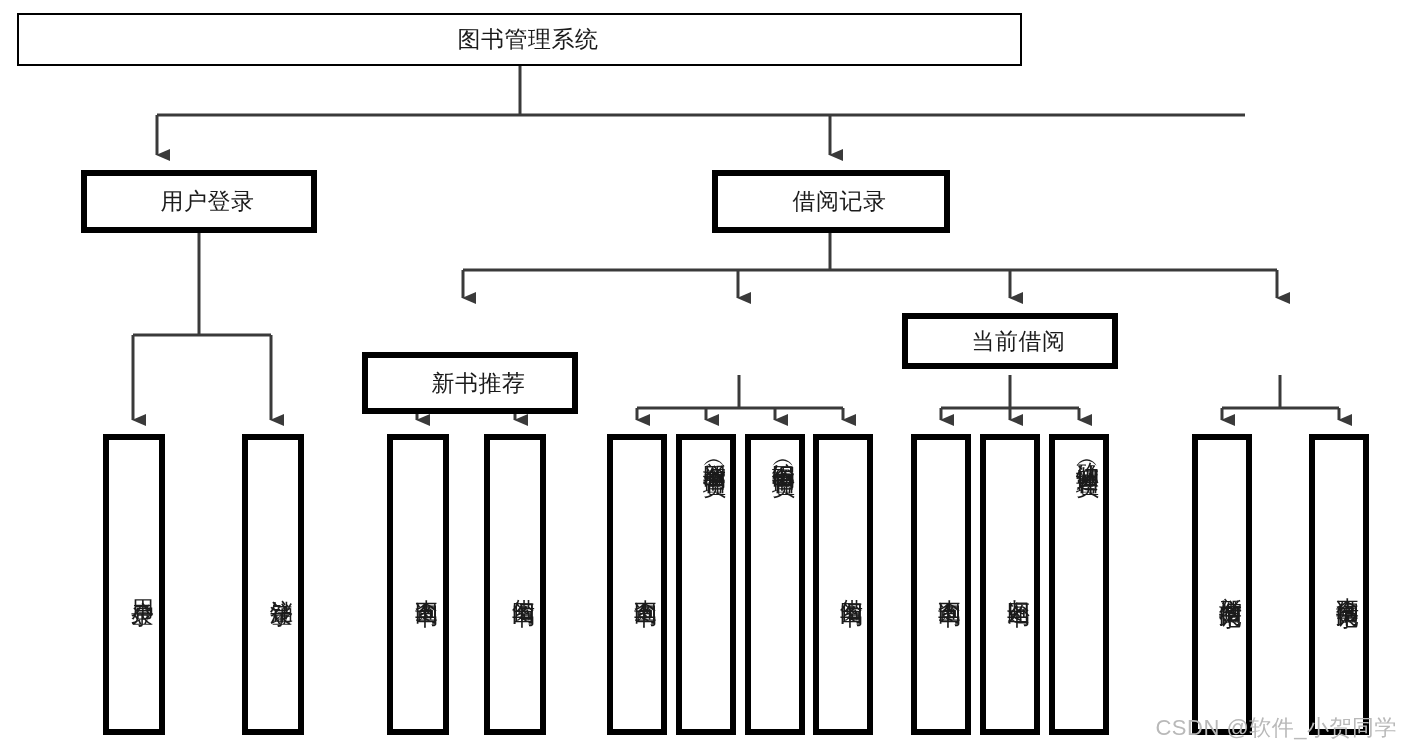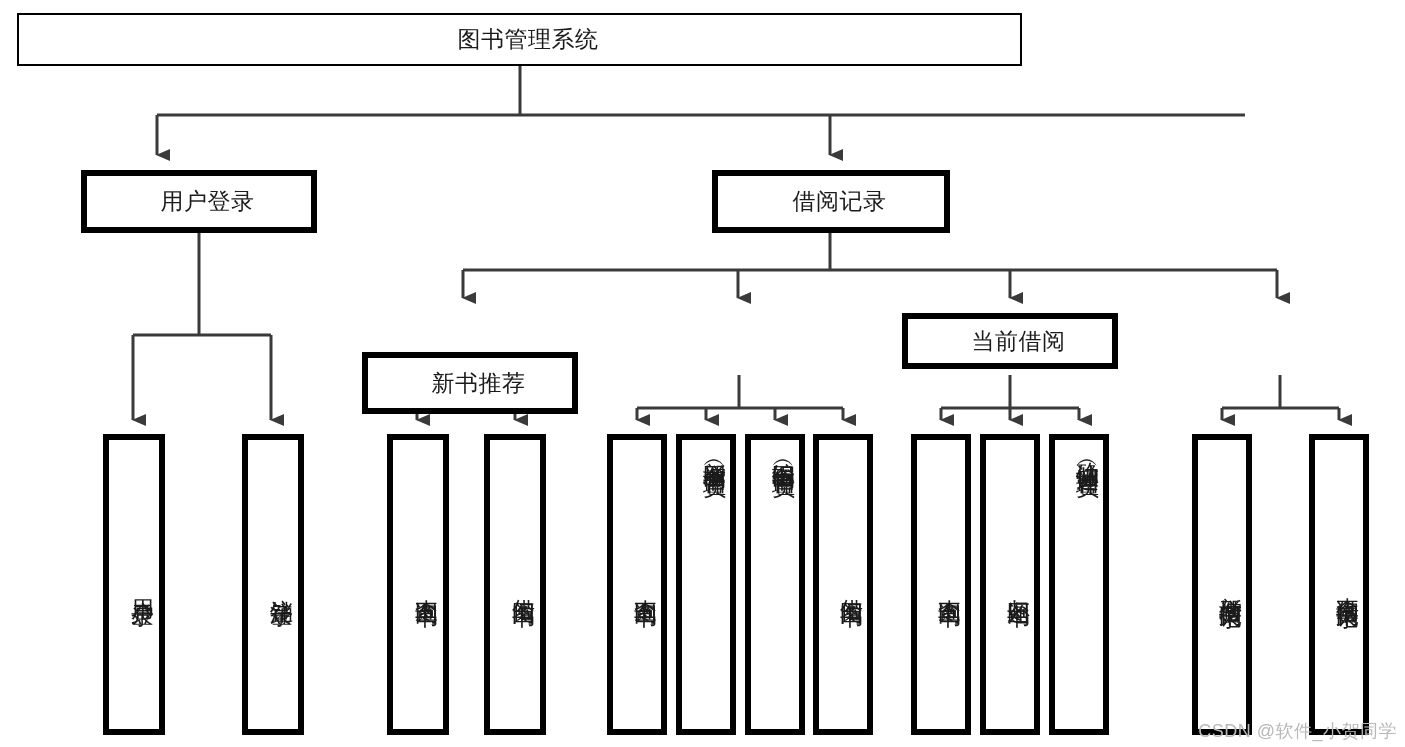--- a/index.html
+++ b/index.html
@@ -63,21 +63,21 @@
     font-size: 23px;
     line-height: 1.18;
     letter-spacing: 2px;
     white-space: nowrap;
     color: #1b1b1b;
   }
   #watermark {
     position: absolute;
     right: 8px;
     bottom: 4px;
-    font-size: 18px;
+    font-size: 22px;
     color: #b9b9b9;
     white-space: nowrap;
     letter-spacing: 0.5px;
   }
 </style>
 </head>
 <body>
 
 <div id="diagram-root">
 

